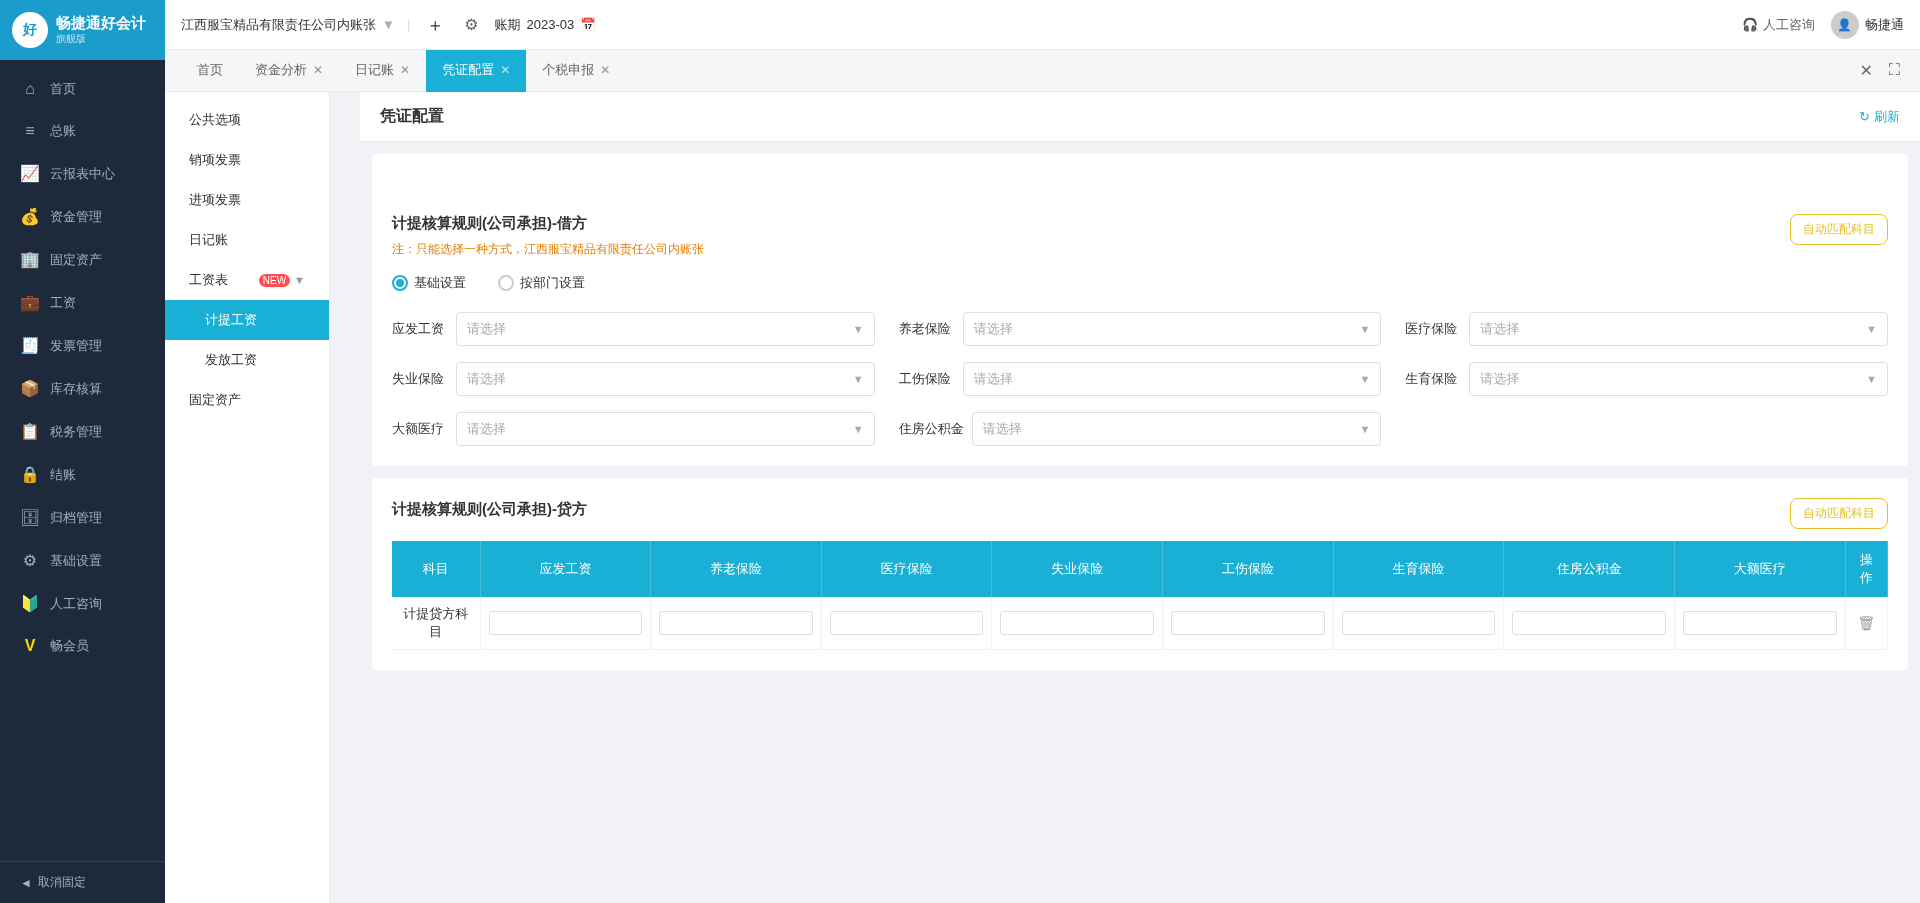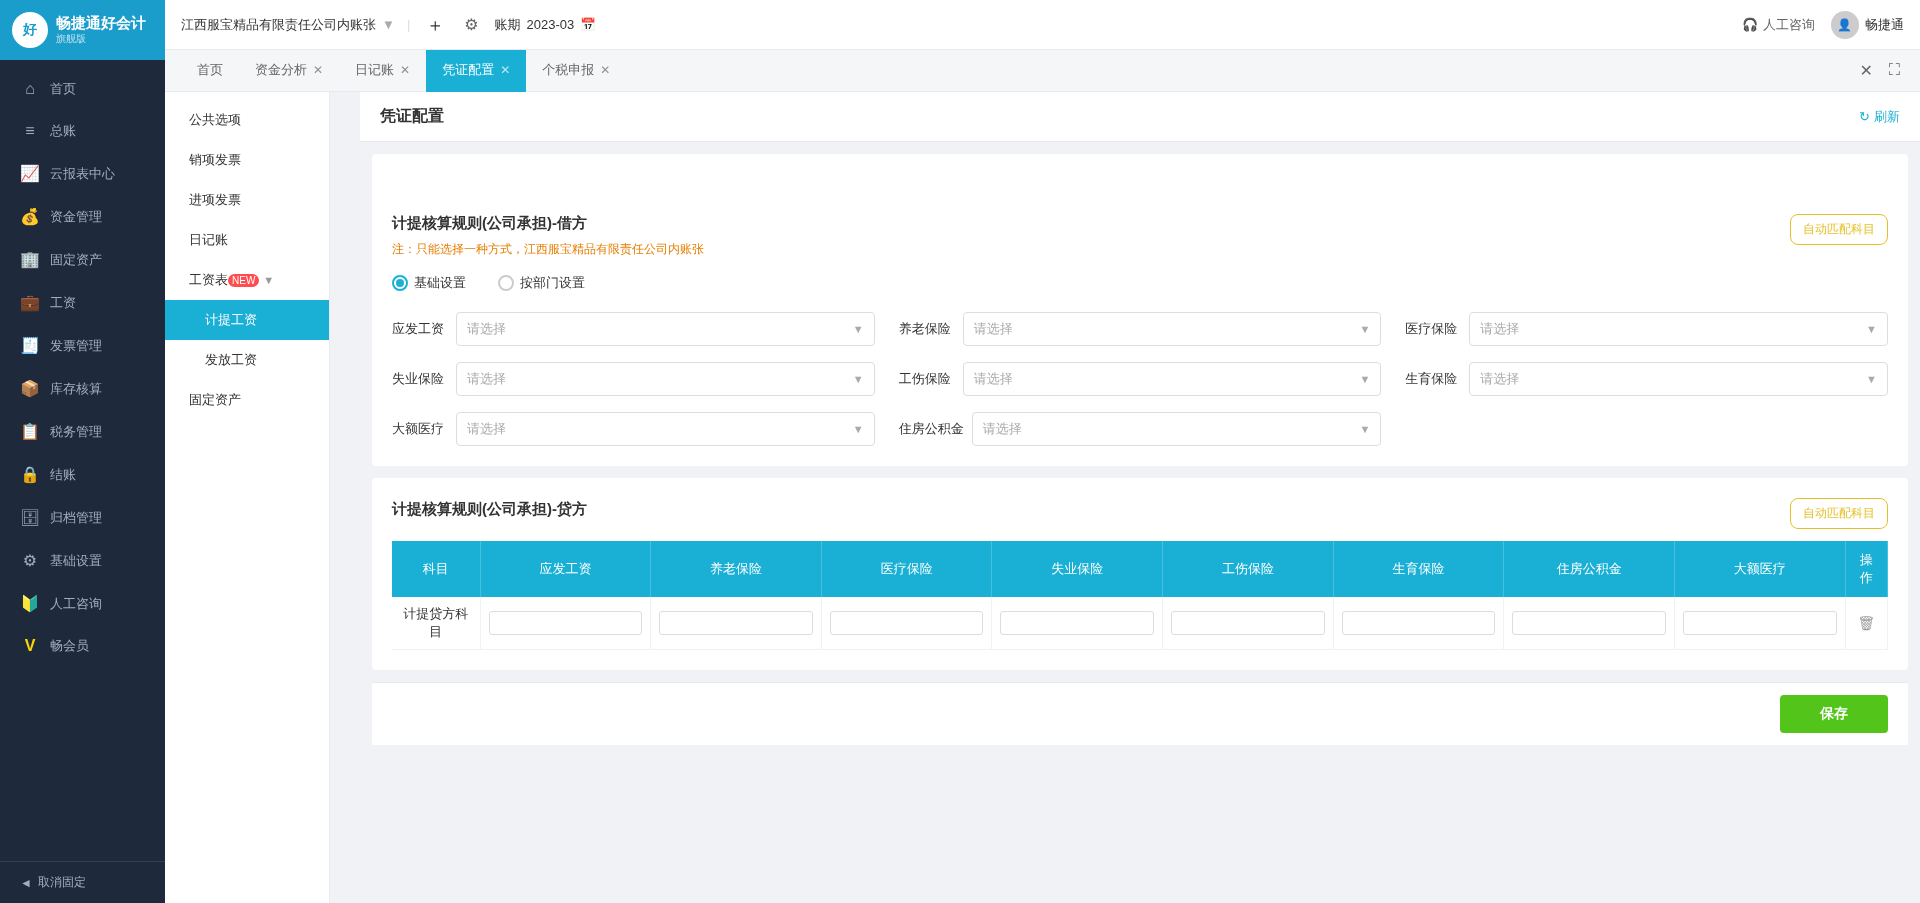--- a/index.html
+++ b/index.html
@@ -102,21 +102,21 @@
     .left-nav { width: 165px; background: white; border-right: 1px solid #e8eaf0; padding: 8px 0; overflow-y: auto; }
     .left-nav-item {
       padding: 11px 24px;
       font-size: 13px; color: #333;
       cursor: pointer;
       position: relative;
     }
     .left-nav-item.active { background: #1ab0d5; color: white; }
     .left-nav-item.sub { padding-left: 40px; font-size: 13px; }
     .left-nav-collapse {
-      display: flex; align-items: center; justify-content: flex-start;
+      display: flex; align-items: center; justify-content: space-between;
       padding: 11px 24px;
       font-size: 13px; color: #333; cursor: pointer;
     }
 
     
     .page-content { flex: 1; overflow-y: auto; padding: 0; background: #f0f2f5; }
 
     .page-header {
       background: white;
       padding: 14px 20px;
@@ -518,18 +518,15 @@
               <td><input class="cell-input" type="text" style=""></td>
               <td><input class="cell-input" type="text" style=""></td>
               <td>
                 <span class="delete-btn">🗑</span>
               </td>
             </tr>
           </tbody>
         </table>
       </div>
 
-      <div class="save-bar">
-        <button class="save-btn">保存</button>
-      </div>
     </div>
   </div>
 </div>
 
 </body></html>

